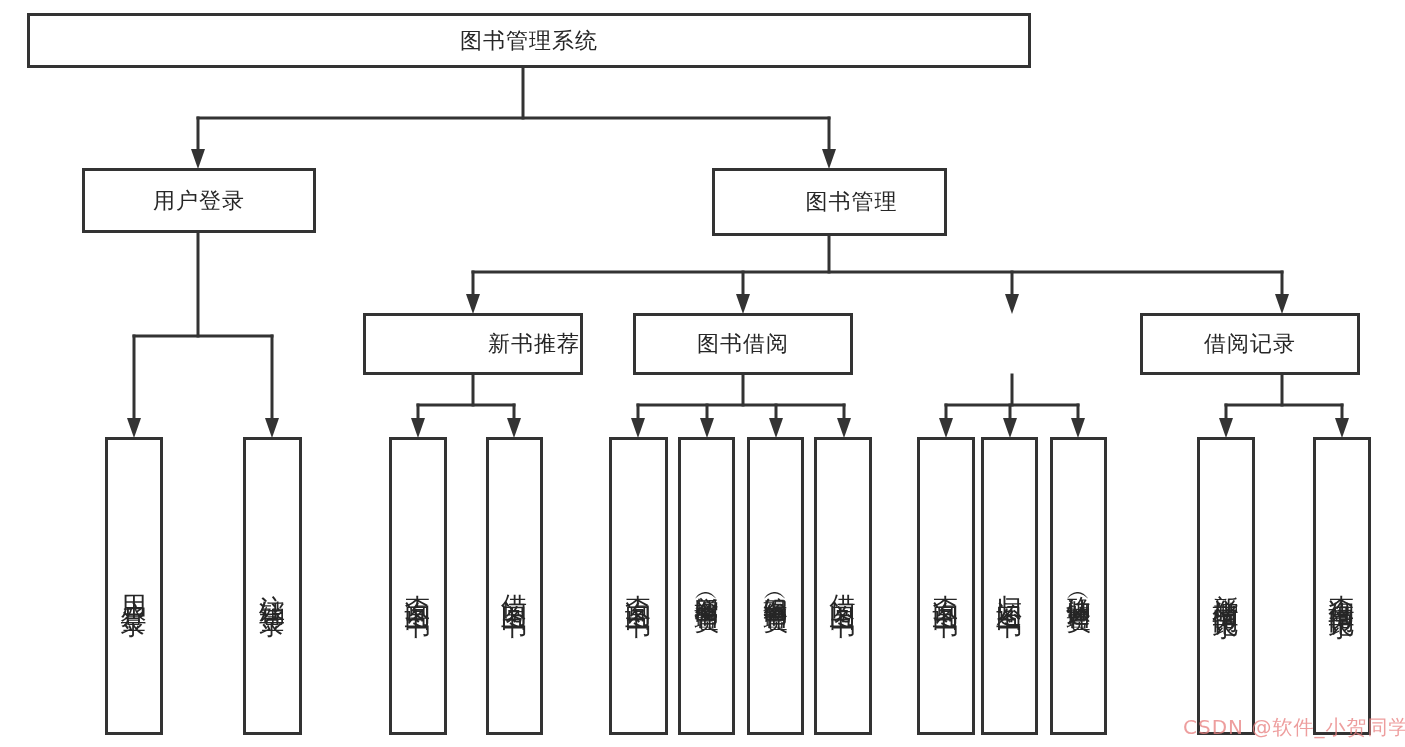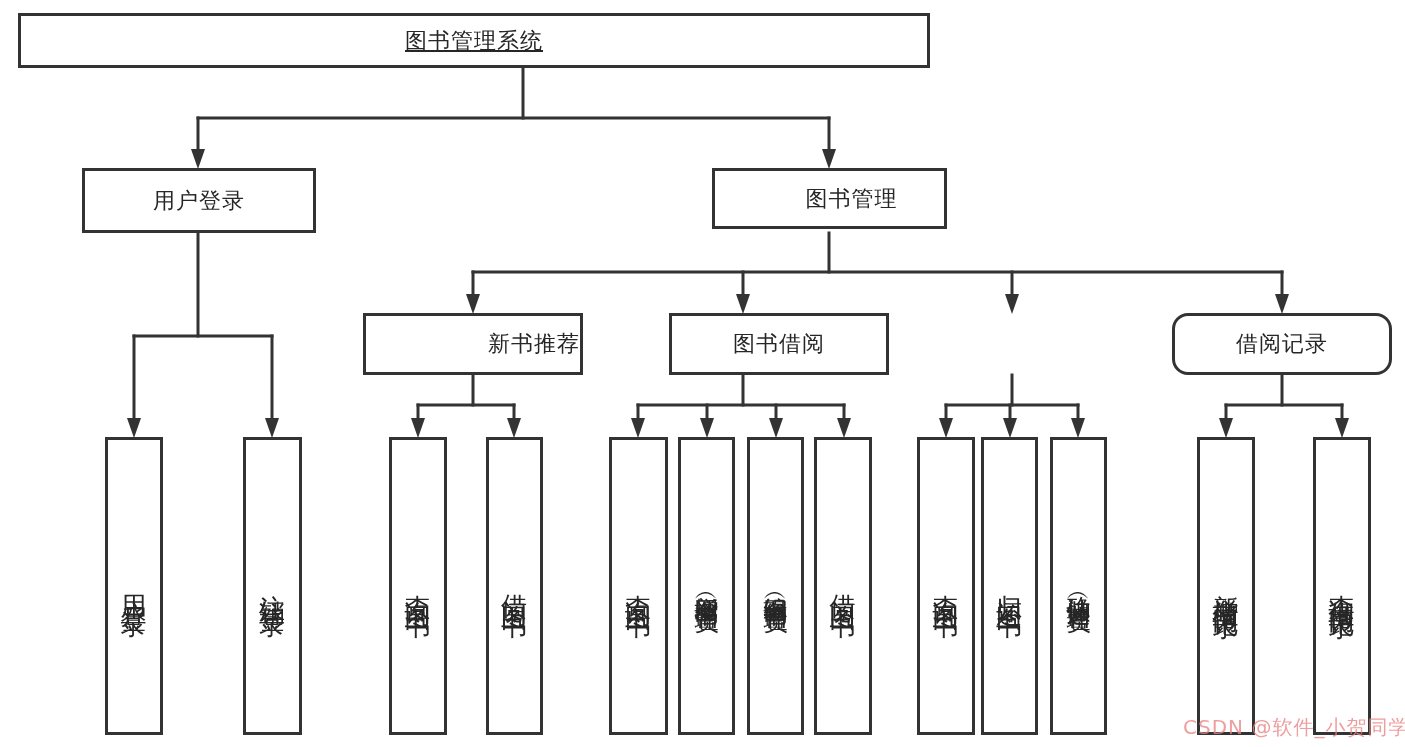--- a/index.html
+++ b/index.html
@@ -22,28 +22,28 @@
     position: absolute;
     box-sizing: border-box;
     background: #ffffff;
     border: 3px solid #333333;
     display: flex;
     align-items: center;
     justify-content: center;
     z-index: 2;
   }
   .h-node { font-size: 22px; letter-spacing: 1px; white-space: nowrap; }
-  .node-root  { left: 18px;  top: 13px;  width: 912px; height: 55px; text-decoration: underline; }
+  .node-root  { left: 27px;  top: 13px;  width: 1004px; height: 55px; }
   .node-l2a   { left: 82px;  top: 168px; width: 234px;  height: 65px; }
-  .node-l2b   { left: 712px; top: 168px; width: 235px;  height: 61px; padding-left: 44px; }
+  .node-l2b   { left: 712px; top: 168px; width: 235px;  height: 68px; padding-left: 44px; }
   .node-l3    { top: 313px; width: 220px; height: 62px; }
   .node-l3a   { left: 363px; justify-content: flex-end; }
-  .node-l3b   { left: 669px; }
+  .node-l3b   { left: 633px; }
   .node-l3c   { left: 902px; }
-  .node-l3d   { left: 1172px; border-radius: 16px; }
+  .node-l3d   { left: 1140px; }
   .leaf {
     top: 437px;
     height: 298px;
   }
   .leaf .vtext {
     writing-mode: vertical-rl;
     text-orientation: mixed;
     font-size: 26px;
     letter-spacing: 6px;
     line-height: 1;

